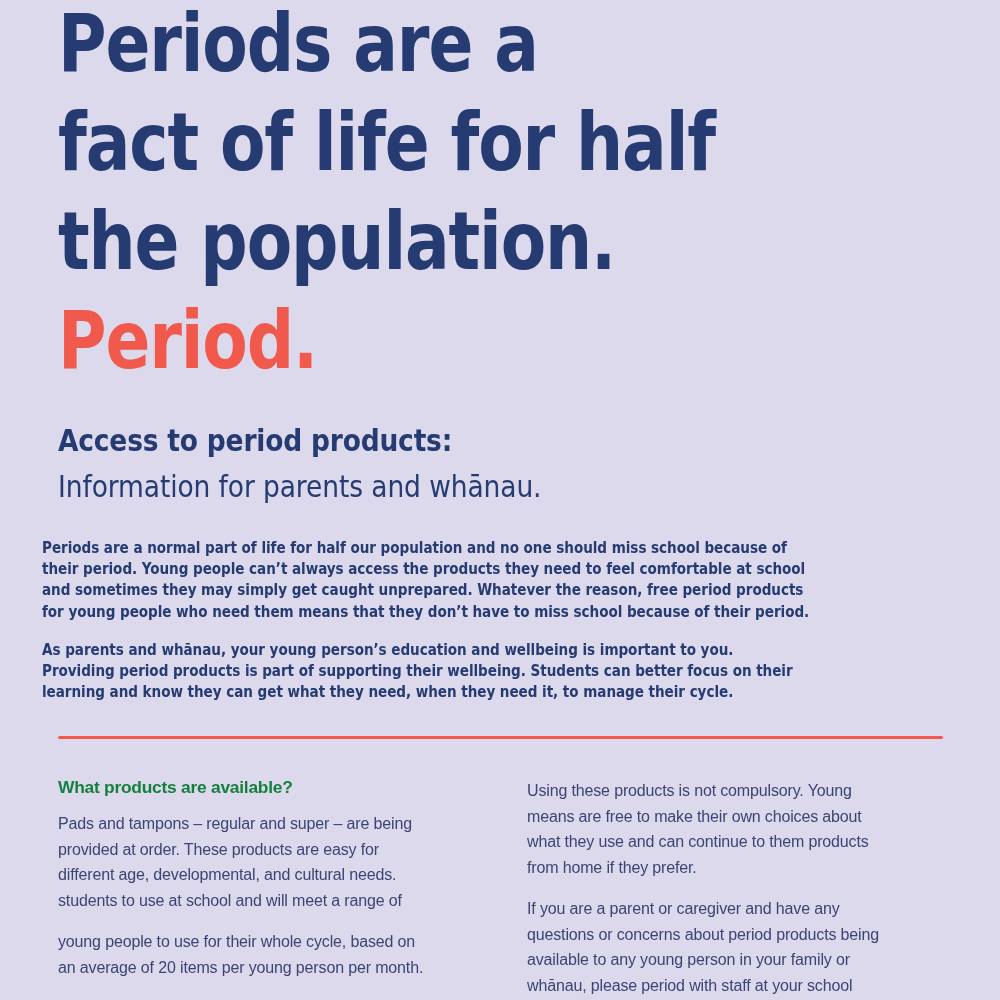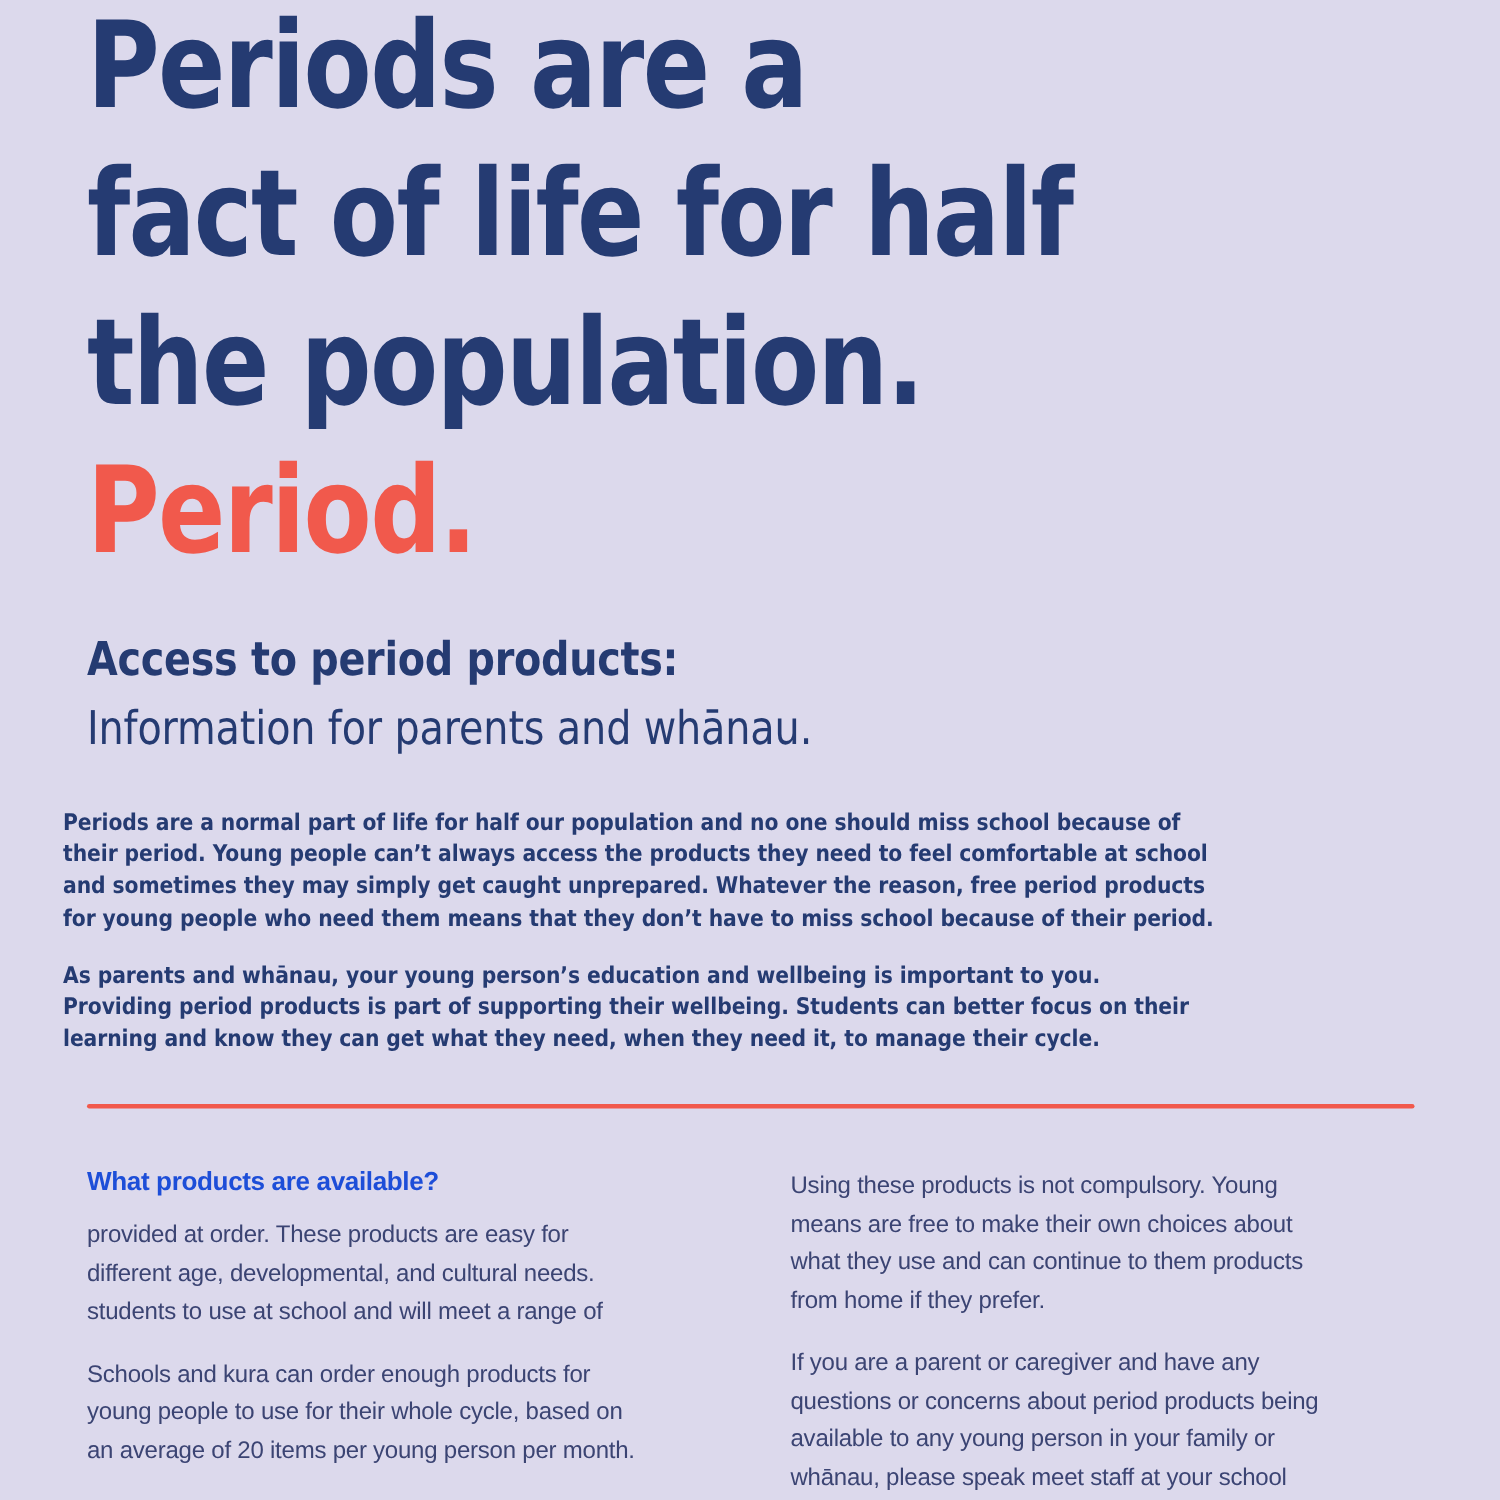--- a/index.html
+++ b/index.html
@@ -126,21 +126,21 @@
     width: 417px;
     padding-top: 2px;
   }
   .col-heading {
     margin: 0 0 13px 0;
     font-family: "Liberation Sans", sans-serif;
     font-weight: 700;
     font-size: 17.4px;
     line-height: 22px;
     letter-spacing: -0.25px;
-    color: #1d4ed8;
+    color: #15803d;
   }
   .col p {
     margin: 0 0 16px 0;
     font-family: "Liberation Sans", sans-serif;
     font-weight: 400;
     font-size: 16px;
     line-height: 25.5px;
     letter-spacing: -0.15px;
     color: #3b4473;
   }
@@ -178,43 +178,43 @@
     </p>
   </div>
 
   <div class="divider" style="background: rgb(241, 89, 76);"></div>
 
   <div class="columns">
 
     <div class="col left">
       <h2 class="col-heading">What products are available?</h2>
       <p>
+        <span class="brk">Pads and tampons – regular and super – are being</span>
         <span class="brk">provided at order. These products are easy for</span>
         <span class="brk">different age, developmental, and cultural needs.</span>
         <span class="brk">students to use at school and will meet a range of</span>
       </p>
       <p>
-        <span class="brk">Schools and kura can order enough products for</span>
         <span class="brk">young people to use for their whole cycle, based on</span>
         <span class="brk">an average of 20 items per young person per month.</span>
 
       </p>
     </div>
 
     <div class="col right">
       <p>
         <span class="brk">Using these products is not compulsory. Young</span>
         <span class="brk">means are free to make their own choices about</span>
         <span class="brk">what they use and can continue to them products</span>
         <span class="brk">from home if they prefer.</span>
       </p>
       <p>
         <span class="brk">If you are a parent or caregiver and have any</span>
         <span class="brk">questions or concerns about period products being</span>
         <span class="brk">available to any young person in your family or</span>
-        <span class="brk">whānau, please speak meet staff at your school</span>
+        <span class="brk">whānau, please period with staff at your school</span>
         <span class="brk">or kura.</span>
       </p>
     </div>
 
   </div>
 
 </div>
 
 </body></html>

